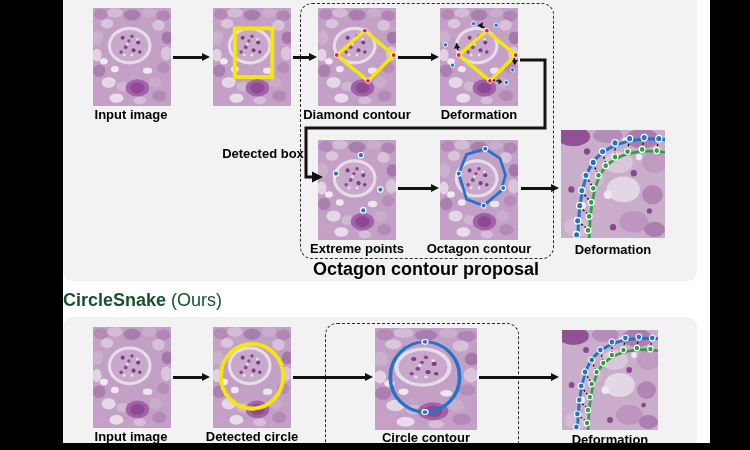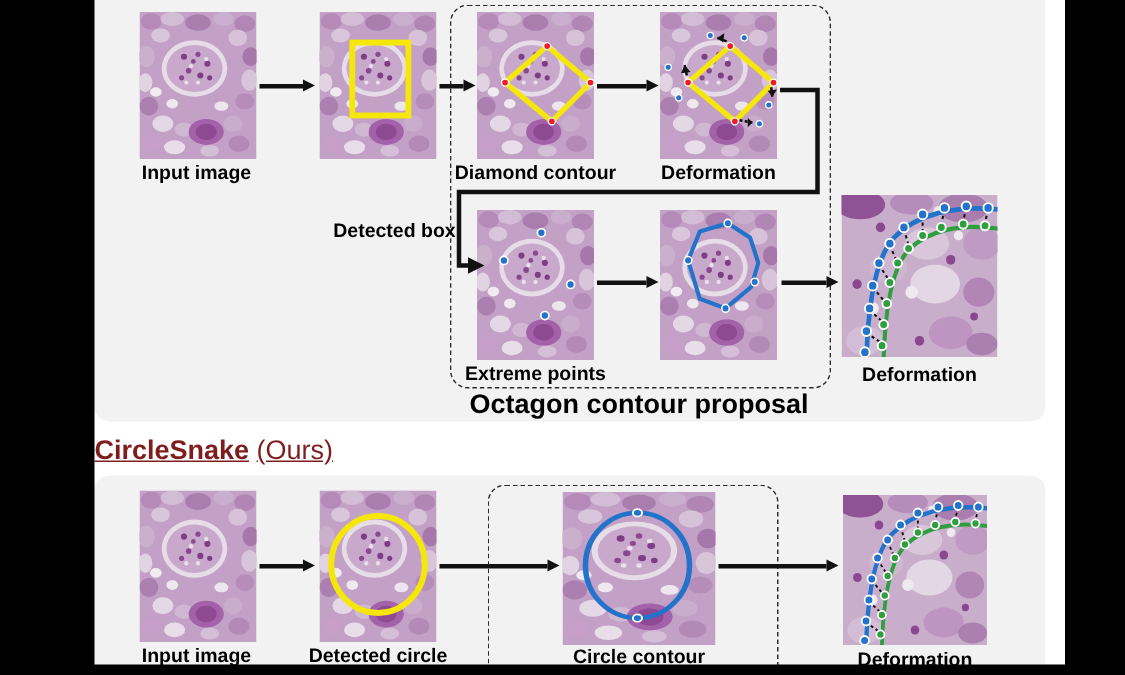--- a/index.html
+++ b/index.html
@@ -14,21 +14,21 @@
   .panel{position:absolute;background:#f2f2f2;z-index:1;}
   .panel-top{left:63px;top:0;width:634px;height:281px;border-radius:0 0 10px 10px;}
   .panel-bottom{left:63px;top:317px;width:634px;height:140px;border-radius:10px 10px 0 0;}
   .dashed-box{position:absolute;border:1.7px dashed #2b2b2b;border-radius:12px;z-index:2;background:transparent;}
   .dashed-top{left:300px;top:3px;width:252px;height:254px;}
   .dashed-bottom{left:325px;top:323px;width:192px;height:140px;}
   .tile{position:absolute;z-index:3;line-height:0;}
   .tile svg{display:block;}
   .lbl{position:absolute;z-index:5;font-weight:bold;font-size:13px;text-align:center;line-height:15px;color:#000000;}
   .lbl-big{font-size:18px;line-height:17px;}
-  .title{position:absolute;z-index:5;left:63px;top:289px;font-size:18px;line-height:22px;color:#7f1d1d;white-space:nowrap;text-decoration:underline;}
+  .title{position:absolute;z-index:5;left:63px;top:289px;font-size:18px;line-height:22px;color:#14532d;white-space:nowrap;}
   .title .b{font-weight:bold;}
   .title .r{font-weight:normal;margin-left:5px;}
   .arrow{position:absolute;height:2.6px;background:#111;z-index:4;}
   .arrow::after{
     content:"";position:absolute;right:-8px;top:-3.4px;width:0;height:0;
     border-left:8px solid #111;border-top:4.6px solid transparent;border-bottom:4.6px solid transparent;
   }
   .connector{position:absolute;z-index:4;}
 </style>
 </head>
@@ -288,20 +288,21 @@
   <svg class="connector" style="left:300px;top:50px;" width="260" height="135" viewBox="0 0 260 135">
     <polyline points="220,10 245,10 245,78 6,78 6,127 12,127" fill="none" stroke="#111" stroke-width="3"></polyline>
     <polygon points="12,121.5 23,127 12,132.5" fill="#111"></polygon>
   </svg>
 
   <div class="lbl" style="left:71px;top:107px;width:120px;">Input image</div>
   <div class="lbl" style="left:203px;top:107px;width:120px;margin-top:39px;">Detected box</div>
   <div class="lbl" style="left:294px;top:107px;width:126px;">Diamond contour</div>
   <div class="lbl" style="left:419px;top:107px;width:120px;">Deformation</div>
   <div class="lbl" style="left:297px;top:241px;width:120px;">Extreme points</div>
+  <div class="lbl" style="left:416px;top:241px;width:126px;">Octagon contour</div>
   <div class="lbl" style="left:553px;top:242px;width:120px;">Deformation</div>
   <div class="lbl lbl-big" style="left:306px;top:261px;width:240px;">Octagon contour proposal</div>
 
   <div class="title">
     <span class="b">CircleSnake</span><span class="r">(Ours)</span>
   </div>
 
   <div class="lbl" style="left:71px;top:429px;width:120px;">Input image</div>
   <div class="lbl" style="left:192px;top:429px;width:120px;">Detected circle</div>
   <div class="lbl" style="left:366px;top:430px;width:120px;">Circle contour</div>

